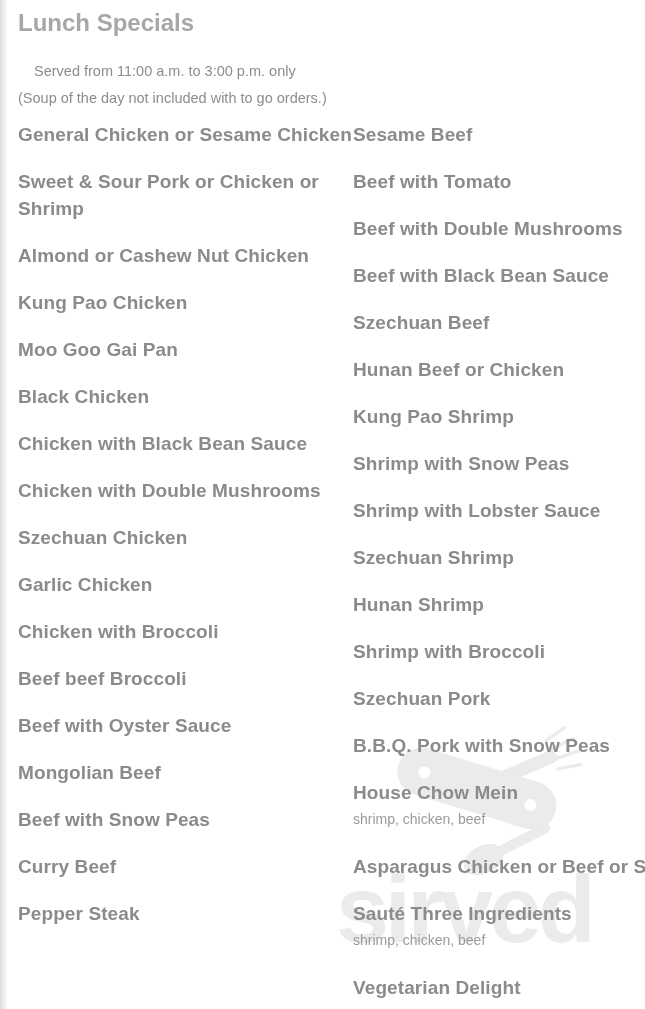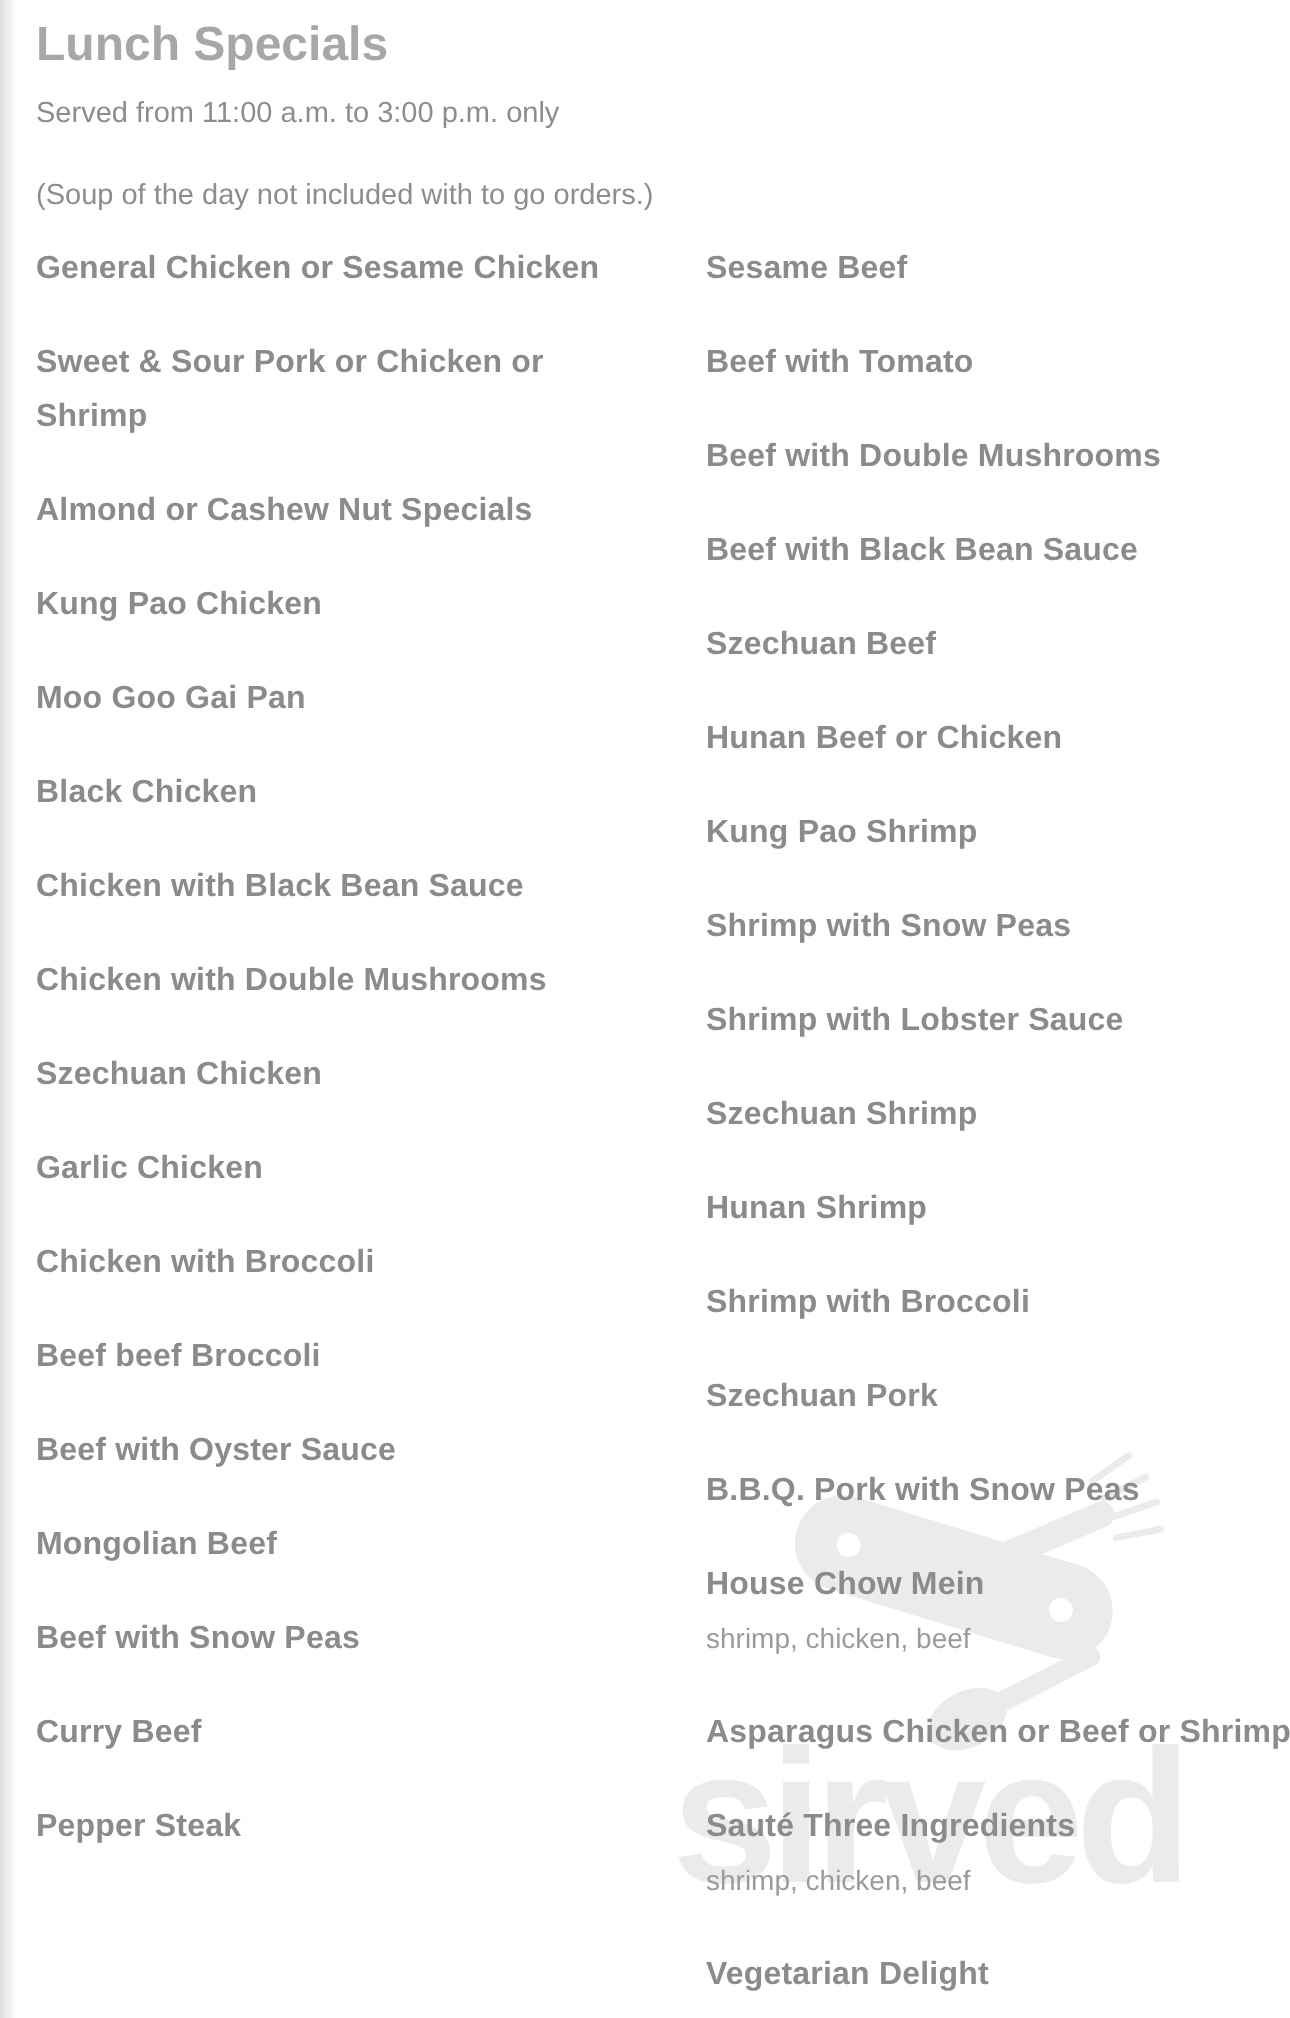--- a/index.html
+++ b/index.html
@@ -25,28 +25,28 @@
   .header{position:absolute;left:18px;top:0;z-index:1;}
   .page-title{
     position:absolute;left:0;top:6px;width:600px;
     font-size:24px;font-weight:bold;color:var(--title-color);
     letter-spacing:0px;line-height:34px;white-space:pre;
   }
   .subtitle-1,.subtitle-2{
     position:absolute;left:0;width:600px;
     font-size:14.5px;color:var(--subtitle-color);white-space:pre;
   }
-  .subtitle-1{top:49px;}
+  .subtitle-1{top:63px;margin-left:16px;}
   .subtitle-2{top:90px;}
   .menu-col{position:absolute;top:121px;z-index:1;}
   .menu-col.left{left:18px;width:320px;}
   .menu-col.right{left:353px;width:320px;}
   .menu-item{margin-bottom:20px;}
   .item-name{
-    font-size:16px;font-weight:bold;color:var(--item-color);
+    font-size:19px;font-weight:bold;color:var(--item-color);
     line-height:27px;white-space:pre;letter-spacing:.1px;
   }
   .item-sub{
     font-size:14px;font-weight:normal;color:var(--sub-color);
     line-height:27px;white-space:pre;
   }
   .watermark{position:absolute;z-index:0;pointer-events:none;}
   .wordmark{
     left:336px;top:862px;
     font-size:95px;font-weight:bold;color:var(--watermark-color);
@@ -94,21 +94,21 @@
 
   </div>
 
   <div class="menu-item">
     <div class="item-name">Sweet &amp; Sour Pork or Chicken or
 Shrimp</div>
 
   </div>
 
   <div class="menu-item">
-    <div class="item-name">Almond or Cashew Nut Specials</div>
+    <div class="item-name">Almond or Cashew Nut Chicken</div>
 
   </div>
 
   <div class="menu-item">
     <div class="item-name">Kung Pao Chicken</div>
 
   </div>
 
   <div class="menu-item">
     <div class="item-name">Moo Goo Gai Pan</div>

